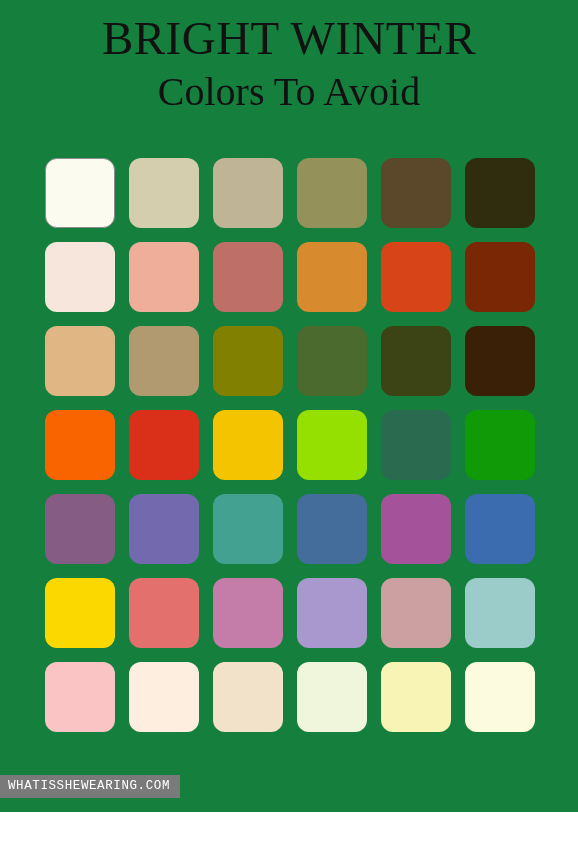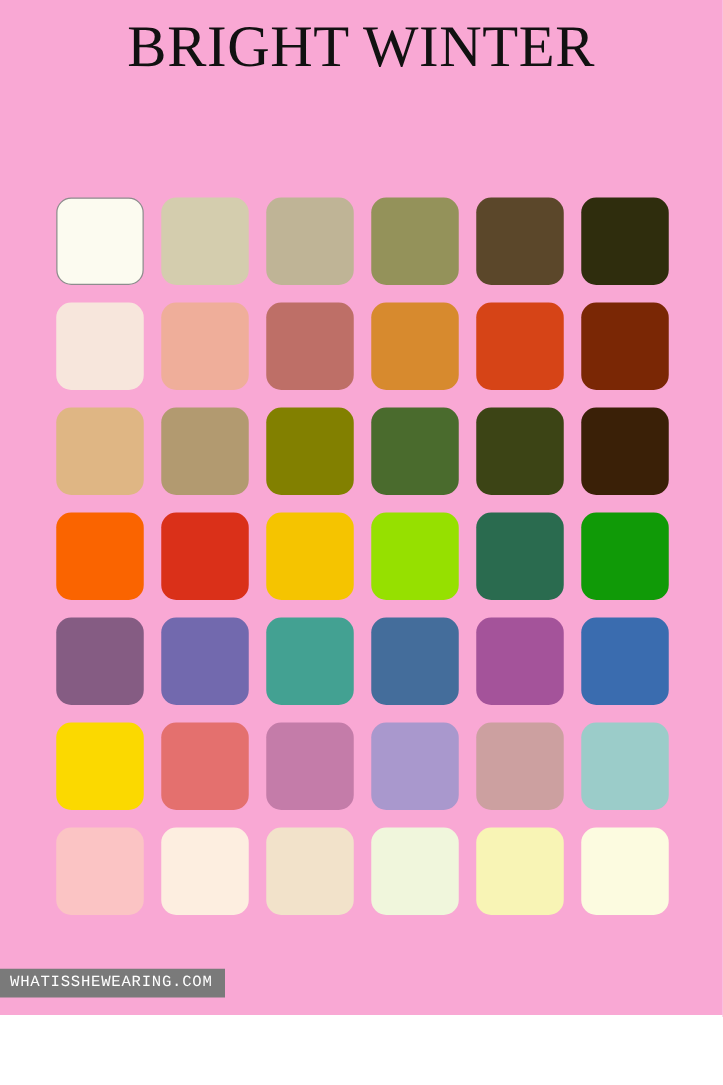--- a/index.html
+++ b/index.html
@@ -12,21 +12,21 @@
     background: #ffffff;
     font-family: "Liberation Serif", serif;
     overflow: hidden;
     position: relative;
   }
 
   .poster {
     width: 578px;
     height: 812px;
     position: relative;
-    background: #f9a8d4;
+    background: #15803d;
     box-sizing: border-box;
   }
 
   .header {
     padding-top: 14px;
     text-align: center;
   }
 
   .title-main {
     font-family: "Liberation Serif", serif;
@@ -93,20 +93,21 @@
     white-space: nowrap;
   }
 </style>
 </head>
 <body>
 
 <div class="poster">
 
   <div class="header">
     <h1 class="title-main">BRIGHT WINTER</h1>
+    <h2 class="title-sub">Colors To Avoid</h2>
   </div>
 
   <div class="palette" id="swatch-grid">
       <div class="swatch-row">
         <div class="swatch bordered" title="#FCFBF0" style="background-color: rgb(252, 251, 240);"></div>
         <div class="swatch" title="#D4CDAE" style="background-color: rgb(212, 205, 174);"></div>
         <div class="swatch" title="#BFB496" style="background-color: rgb(191, 180, 150);"></div>
         <div class="swatch" title="#94925A" style="background-color: rgb(148, 146, 90);"></div>
         <div class="swatch" title="#5B472A" style="background-color: rgb(91, 71, 42);"></div>
         <div class="swatch" title="#2F2D0D" style="background-color: rgb(47, 45, 13);"></div>

